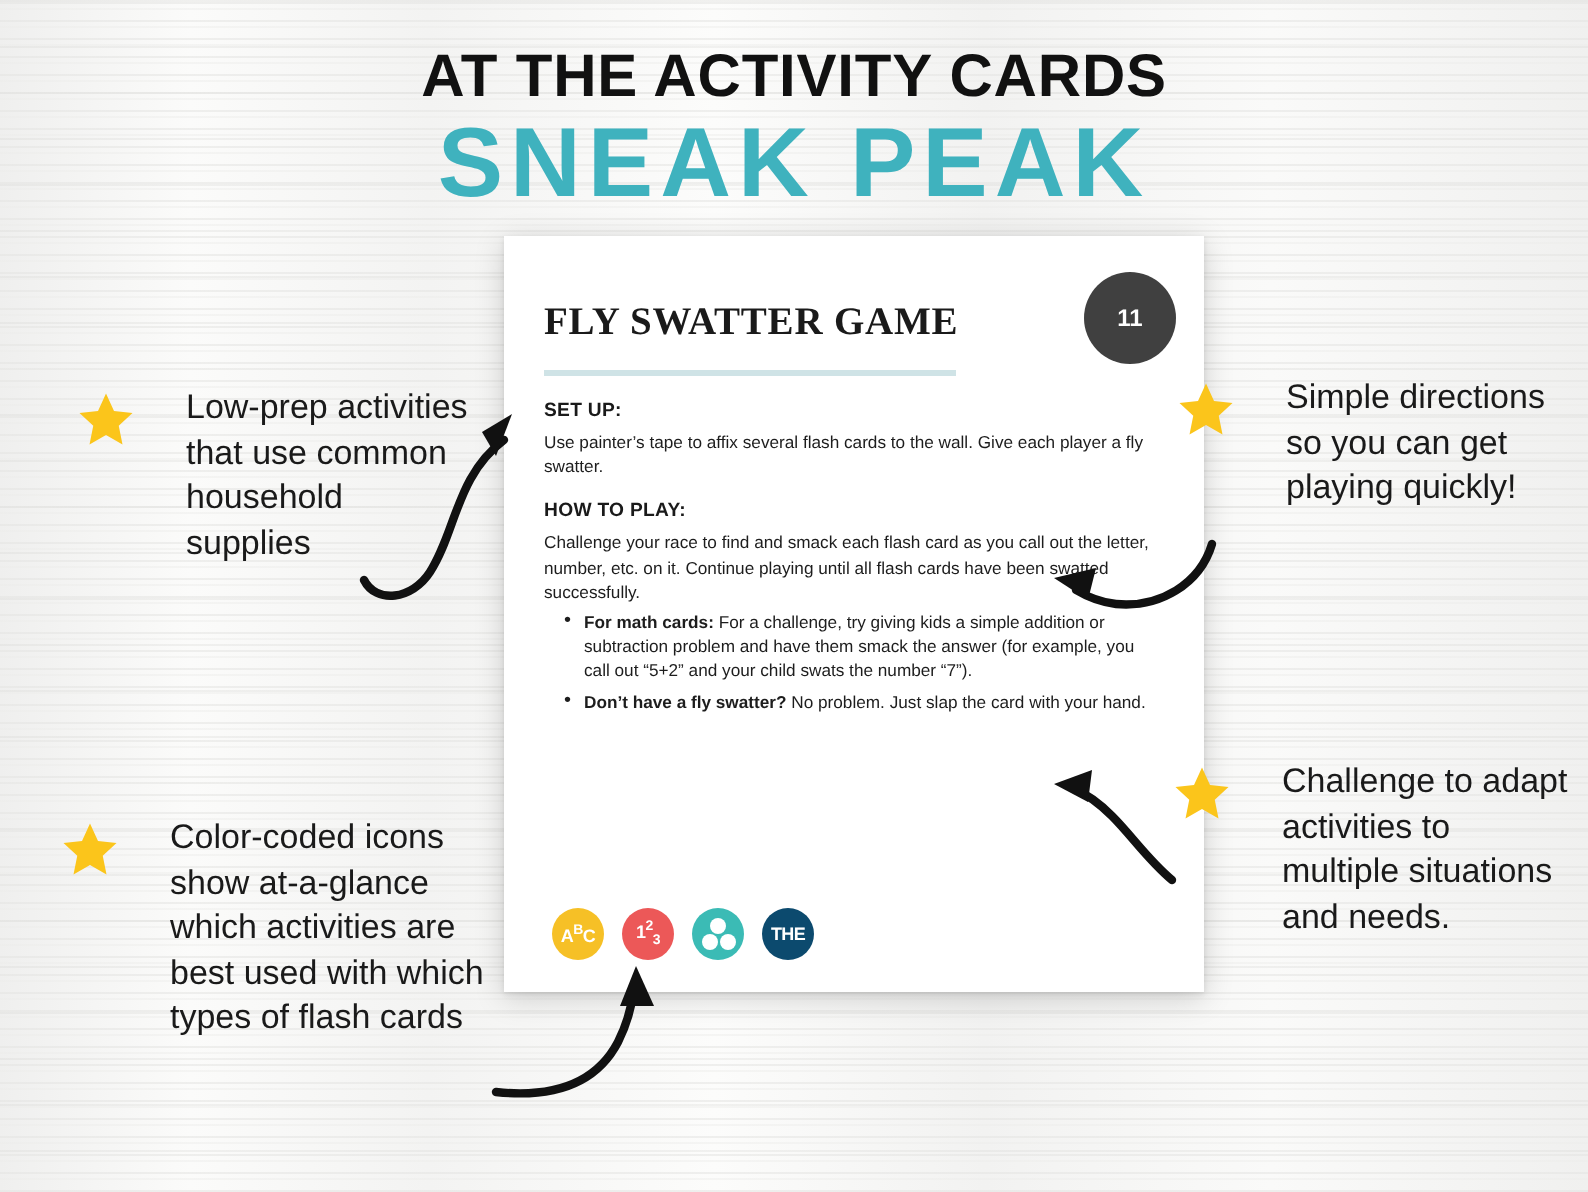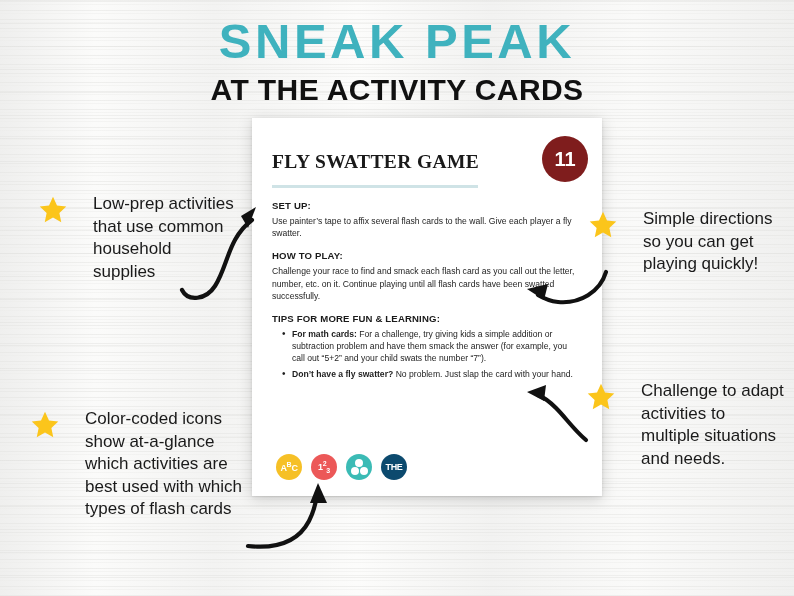--- a/index.html
+++ b/index.html
@@ -107,23 +107,23 @@
     margin-top: 5px;
     margin-bottom: 12px;
   }
   #card-badge {
     position: absolute;
     right: -6px;
     top: -10px;
     width: 46px;
     height: 46px;
     border-radius: 50%;
-    background: #7f1d1d;
+    background: #404040;
     color: #ffffff;
-    font-size: 20px;
+    font-size: 12px;
     font-weight: bold;
     display: flex;
     align-items: center;
     justify-content: center;
     font-family: "Liberation Sans", sans-serif;
   }
 
   .sec-head {
     font-size: 9.6px;
     font-weight: bold;
@@ -214,55 +214,54 @@
   .star {
     width: 30px;
     height: 30px;
     flex: 0 0 30px;
     margin-right: 9px;
     margin-top: 2px;
   }
 
   #annot-low-prep   { left: 38px;  top: 193px; width: 200px; }
   #annot-color      { left: 30px;  top: 408px; width: 222px; }
-  #annot-simple     { left: 588px; top: 208px; width: 200px; }
+  #annot-simple     { left: 588px; top: 188px; width: 200px; }
   #annot-variations { left: 586px; top: 380px; width: 200px; }
 
   #arrows {
     position: absolute;
     inset: 0;
     z-index: 8;
     pointer-events: none;
   }
 </style>
 </head>
 <body>
 
 <div id="bg-texture"></div>
 
 <div id="header">
+  <div id="title-sub">AT THE ACTIVITY CARDS</div>
   <div id="title-main">SNEAK PEAK</div>
-  <div id="title-sub">AT THE ACTIVITY CARDS</div>
 </div>
 
 <div id="card">
 
   <div id="card-title-row">
     <div id="card-title">FLY SWATTER GAME</div>
     <div id="card-badge">11</div>
   </div>
   <div id="card-divider"></div>
 
   <div class="sec-head first">SET UP:</div>
   <div class="sec-body">Use painter’s tape to affix several flash cards to the wall. Give each player a fly swatter.</div>
 
   <div class="sec-head">HOW TO PLAY:</div>
   <div class="sec-body">Challenge your race to find and smack each flash card as you call out the letter, number, etc. on it. Continue playing until all flash cards have been swatted successfully.</div>
 
-  <div class="sec-head">TIPS FOR MORE FUN &amp; LEARNING:</div>
   <ul id="tips-list">
     <li>
       <b>For math cards:</b><span> For a challenge, try giving kids a simple addition or subtraction problem and have them smack the answer (for example, you call out “5+2” and your child swats the number “7”).</span>
     </li>
     <li>
       <b>Don’t have a fly swatter?</b><span> No problem. Just slap the card with your hand.</span>
     </li>
   </ul>
 
   <div id="card-icons">

